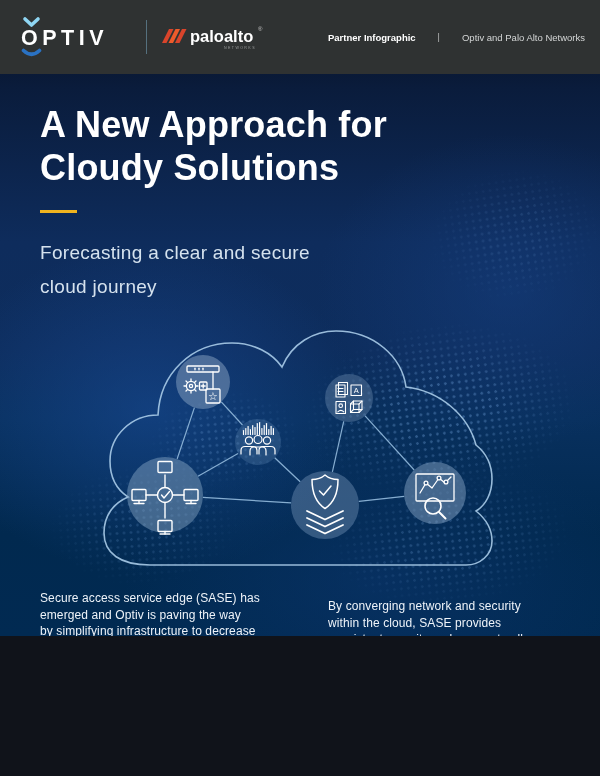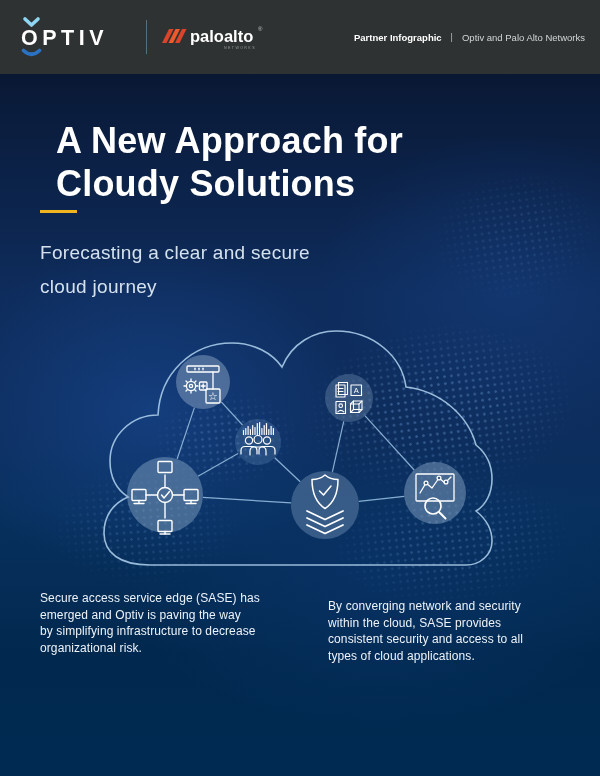--- a/index.html
+++ b/index.html
@@ -1,31 +1,31 @@
 <!DOCTYPE html>
 <html><head>
 <meta charset="utf-8">
 <style>
   html,body{margin:0;padding:0;background:#10131a;}
   *{box-sizing:border-box;}
   .page{
-    position:relative;width:600px;height:776px;overflow:hidden;
+    position:relative;width:600px;height:636px;overflow:hidden;
     font-family:"Liberation Sans","DejaVu Sans",sans-serif;
     background:linear-gradient(180deg,#060d1d 0%,#0a1c3c 14%,#0e2c5c 38%,#0d2d5d 55%,#08305e 66%,#01294f 84%,#012a52 100%);
     text-decoration:underline;
   }
   
   .header{
     position:absolute;left:0;top:0;width:600px;height:74px;
     background:#2f3232;display:flex;align-items:center;justify-content:space-between;
     padding:0 15px 0 18px;z-index:5;
   }
   .logo-group{display:flex;align-items:center;}
   .logo-divider{width:1px;height:34px;background:#55707e;margin:0 14px 0 10px;}
-  .header-right{display:flex;align-items:center;gap:9px;font-size:9.5px;color:#e9eaea;white-space:nowrap;}
+  .header-right{display:flex;align-items:center;gap:22px;font-size:9.5px;color:#e9eaea;white-space:nowrap;}
   .header-right .doc-type{font-weight:bold;color:#ffffff;}
   .header-right .sep{color:#b9bcbc;font-size:9px;}
   .header-right .partners{color:#d4d6d6;}
   
   .glow{position:absolute;pointer-events:none;z-index:1;}
   .glow1{left:-80px;top:230px;width:460px;height:360px;background:radial-gradient(ellipse at center,rgba(26,76,152,.55),rgba(26,76,152,0) 65%);}
   .glow2{left:300px;top:120px;width:420px;height:340px;background:radial-gradient(ellipse at center,rgba(22,64,130,.5),rgba(22,64,130,0) 65%);}
   .glow3{left:120px;top:430px;width:520px;height:300px;background:radial-gradient(ellipse at center,rgba(14,56,116,.45),rgba(14,56,116,0) 70%);}
   .dots{
     position:absolute;pointer-events:none;z-index:1;
@@ -96,21 +96,21 @@
 
   <div class="glow glow1"></div>
   <div class="glow glow2"></div>
   <div class="glow glow3"></div>
   <div class="dots dots1"></div>
   <div class="dots dots2"></div>
   <div class="dots dots3"></div>
   <div class="dots dots4"></div>
   <div class="dots dots5"></div>
 
-  <h1 class="title" style="margin:16px;">A New Approach for
+  <h1 class="title" style="margin:0;">A New Approach for
 Cloudy Solutions</h1>
   <div class="gold-rule"></div>
   <h2 class="subtitle" style="margin:0;">Forecasting a clear and secure
 cloud journey</h2>
 
   <div class="cloud-wrap">
     <svg width="420" height="260" viewBox="0 0 420 260" fill="none">
 
       <path d="M 60 250
            C 30 250 14 238 14 218

